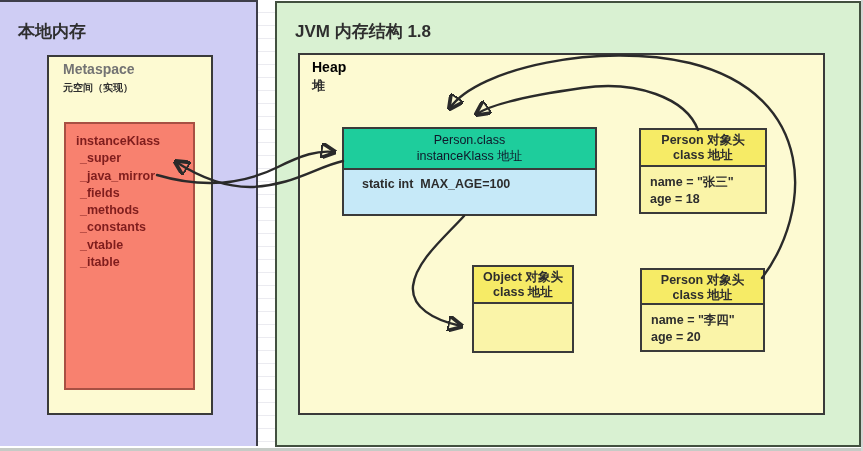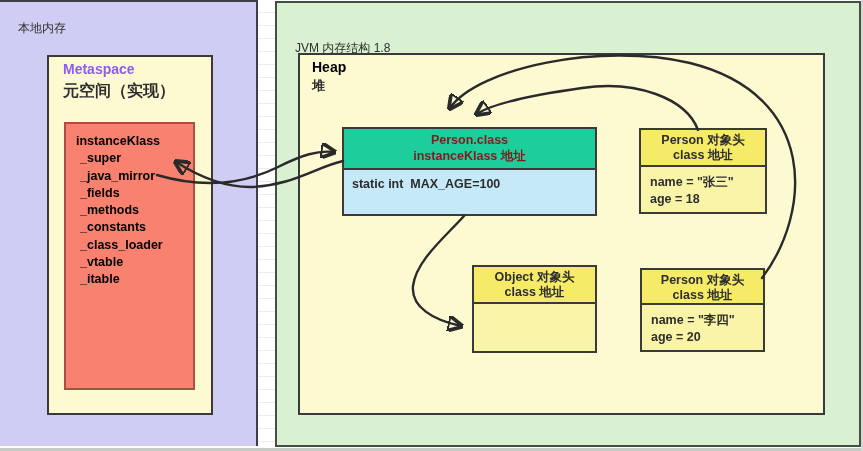--- a/index.html
+++ b/index.html
@@ -16,60 +16,60 @@
     background:#cfcdf4;
     border-top:2px solid #3e3e49;border-right:2px solid #3e3e49;
   }
   .panel-jvm{
     left:275px;top:1px;width:586px;height:446px;
     background:#d9f1d2;
     border:2px solid #42503f;
   }
   .panel-title{
     position:absolute;
-    font-size:12px;font-weight:normal;color:#2e2e2e;
+    font-size:17px;font-weight:bold;color:#2e2e2e;
   }
   .t-local{left:18px;top:20px;}
-  .t-jvm{left:295px;top:40px;}
+  .t-jvm{left:295px;top:20px;}
 
   .box{position:absolute;box-sizing:border-box;border:2px solid #3a3a3a;}
   .metaspace{left:47px;top:55px;width:166px;height:360px;background:#fdfad2;}
-  .ms-title{position:absolute;left:14px;top:4px;font-size:14px;font-weight:bold;color:#8b5cf6;}
-  .ms-sub{position:absolute;left:14px;top:24px;font-size:16px;font-weight:bold;color:#2e2e2e;}
+  .ms-title{position:absolute;left:14px;top:4px;font-size:14px;font-weight:bold;color:#737373;}
+  .ms-sub{position:absolute;left:14px;top:24px;font-size:10px;font-weight:bold;color:#2e2e2e;}
 
   .iklass{left:64px;top:122px;width:131px;height:268px;background:#f8816f;border:2px solid #a85043;
           padding:9px 0 0 10px;}
-  .ik-line{font-size:12.5px;font-weight:bold;color:#000000;line-height:17.3px;white-space:pre;}
+  .ik-line{font-size:12.5px;font-weight:bold;color:#7f1d1d;line-height:17.3px;white-space:pre;}
   .ik-line.field{padding-left:4px;}
 
   .heap{left:298px;top:53px;width:527px;height:362px;background:#fdfad2;}
   .heap-title{position:absolute;left:12px;top:4px;font-size:14px;font-weight:bold;color:#000000;}
   .heap-sub{position:absolute;left:12px;top:22px;font-size:13px;font-weight:bold;color:#2e2e2e;}
 
   .pclass{left:342px;top:127px;width:255px;height:89px;background:#c6e9f8;}
   .pclass-header{
     box-sizing:border-box;height:41px;background:#1ecd9c;border-bottom:2px solid #3a3a3a;
     text-align:center;padding-top:4px;
   }
-  .pclass-header div{font-size:12.5px;font-weight:bold;color:#7f1d1d;line-height:15.5px;}
-  .pclass-body{padding:6px 16px 0 8px;}
+  .pclass-header div{font-size:12.5px;font-weight:normal;color:#0f172a;line-height:15.5px;}
+  .pclass-body{padding:6px 16px 0 8px;margin-left:10px;}
   .pclass-body div{font-size:12.5px;font-weight:bold;color:#2c2c2c;line-height:16px;white-space:pre;}
 
   .objbox{background:#faf4a8;}
   .obj-header{
     box-sizing:border-box;background:#f6eb66;border-bottom:2px solid #3a3a3a;
     text-align:center;padding-top:3px;
   }
   .obj-header div{font-size:12.5px;font-weight:bold;color:#2e2e2e;line-height:15px;}
   .obj-body{padding:7px 0 0 9px;}
   .obj-body div{font-size:12.5px;font-weight:bold;color:#2e2e2e;line-height:17px;white-space:pre;}
 
   .b-zhang{left:639px;top:128px;width:128px;height:86px;}
   .b-zhang .obj-header{height:37px;}
-  .b-object{left:472px;top:265px;width:125px;height:88px;}
+  .b-object{left:472px;top:265px;width:102px;height:88px;}
   .b-object .obj-header{height:37px;}
   .b-li{left:640px;top:268px;width:125px;height:84px;}
   .b-li .obj-header{height:35px;}
 
   .arrows{position:absolute;left:0;top:0;width:863px;height:451px;pointer-events:none;}
   .arrows path{stroke:#2a2a2a;stroke-width:2.4;fill:none;stroke-linecap:round;}
 
   .bottom-shadow{position:absolute;left:0;bottom:0;width:863px;height:3px;background:#c6cbc6;}
   .right-shadow{position:absolute;right:0;top:0;width:2px;height:451px;background:#d5d8d5;}
 </style>
@@ -90,21 +90,20 @@
     <div class="ms-sub">元空间（实现）</div>
   </div>
 
   <div class="box iklass">
     <div class="ik-line">instanceKlass</div>
     <div class="ik-line field">_super</div>
     <div class="ik-line field">_java_mirror</div>
     <div class="ik-line field">_fields</div>
     <div class="ik-line field">_methods</div>
     <div class="ik-line field">_constants</div>
-    <div class="ik-line field">_class_loader</div>
     <div class="ik-line field">_vtable</div>
     <div class="ik-line field">_itable</div>
   </div>
 
   <div class="box heap">
     <div class="heap-title">Heap</div>
     <div class="heap-sub">堆</div>
   </div>
 
   <div class="box pclass">

